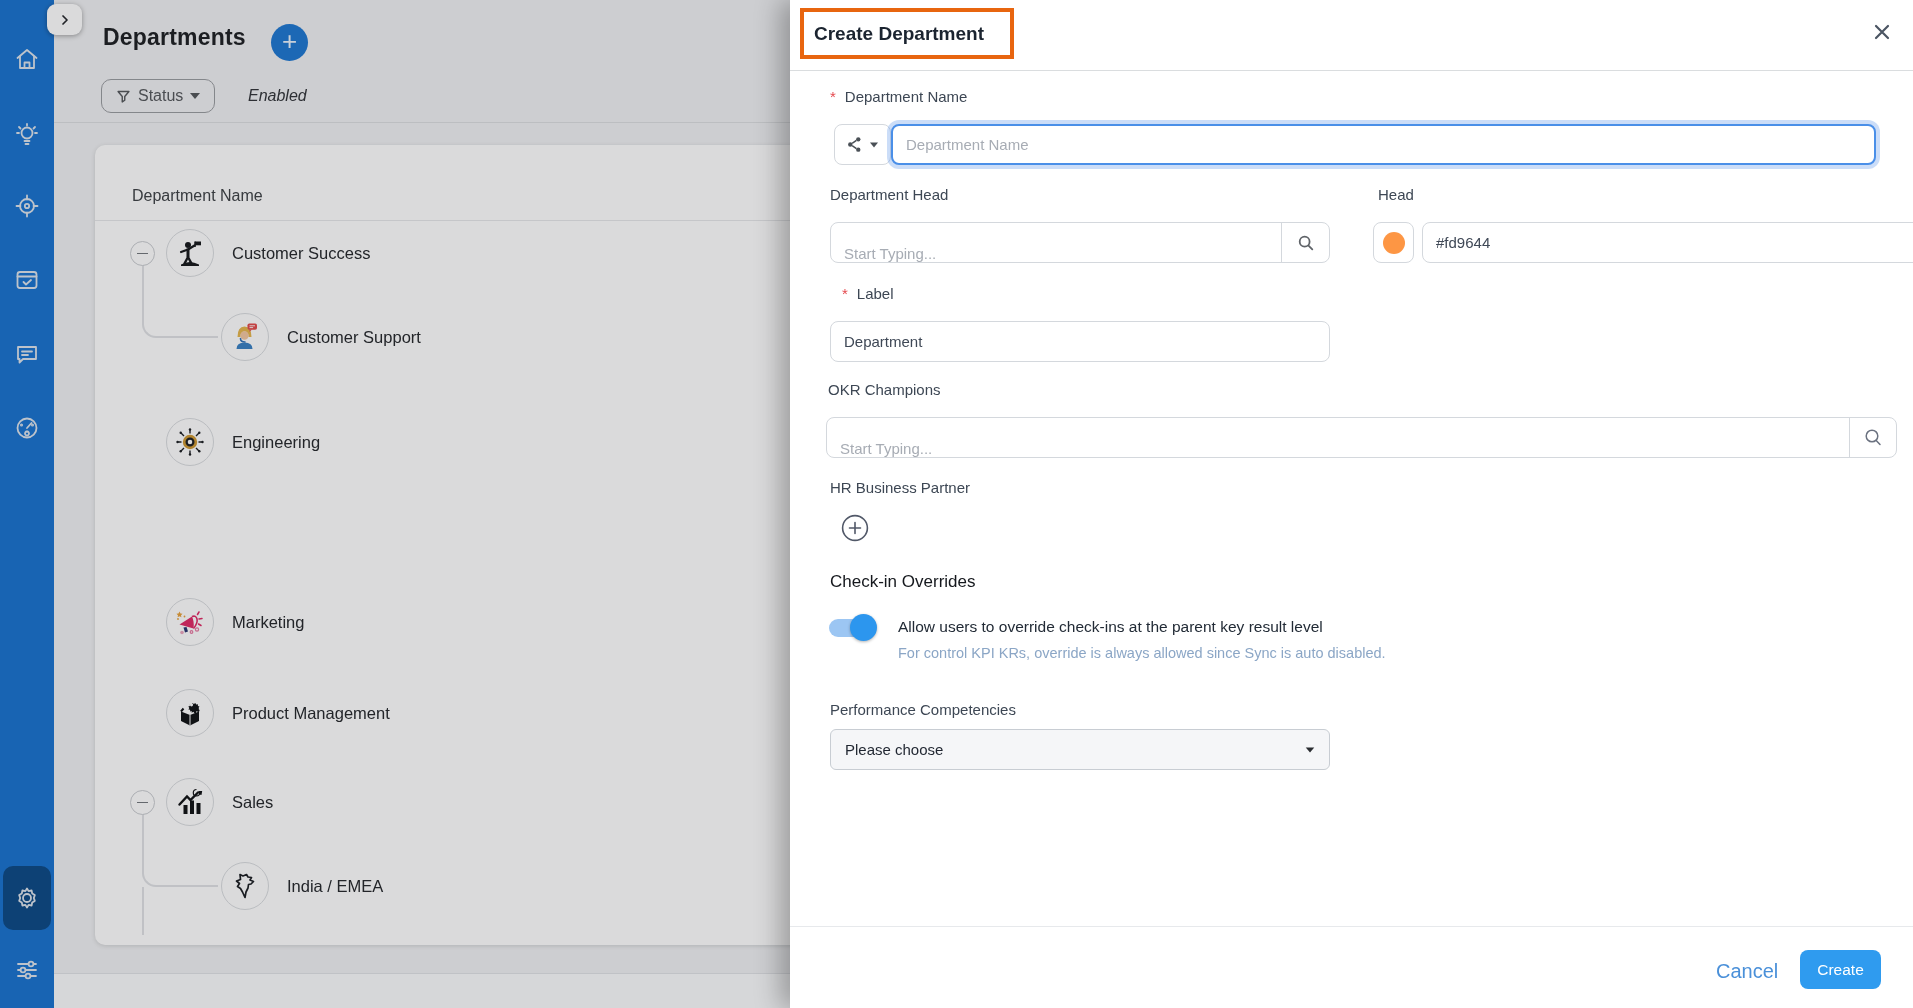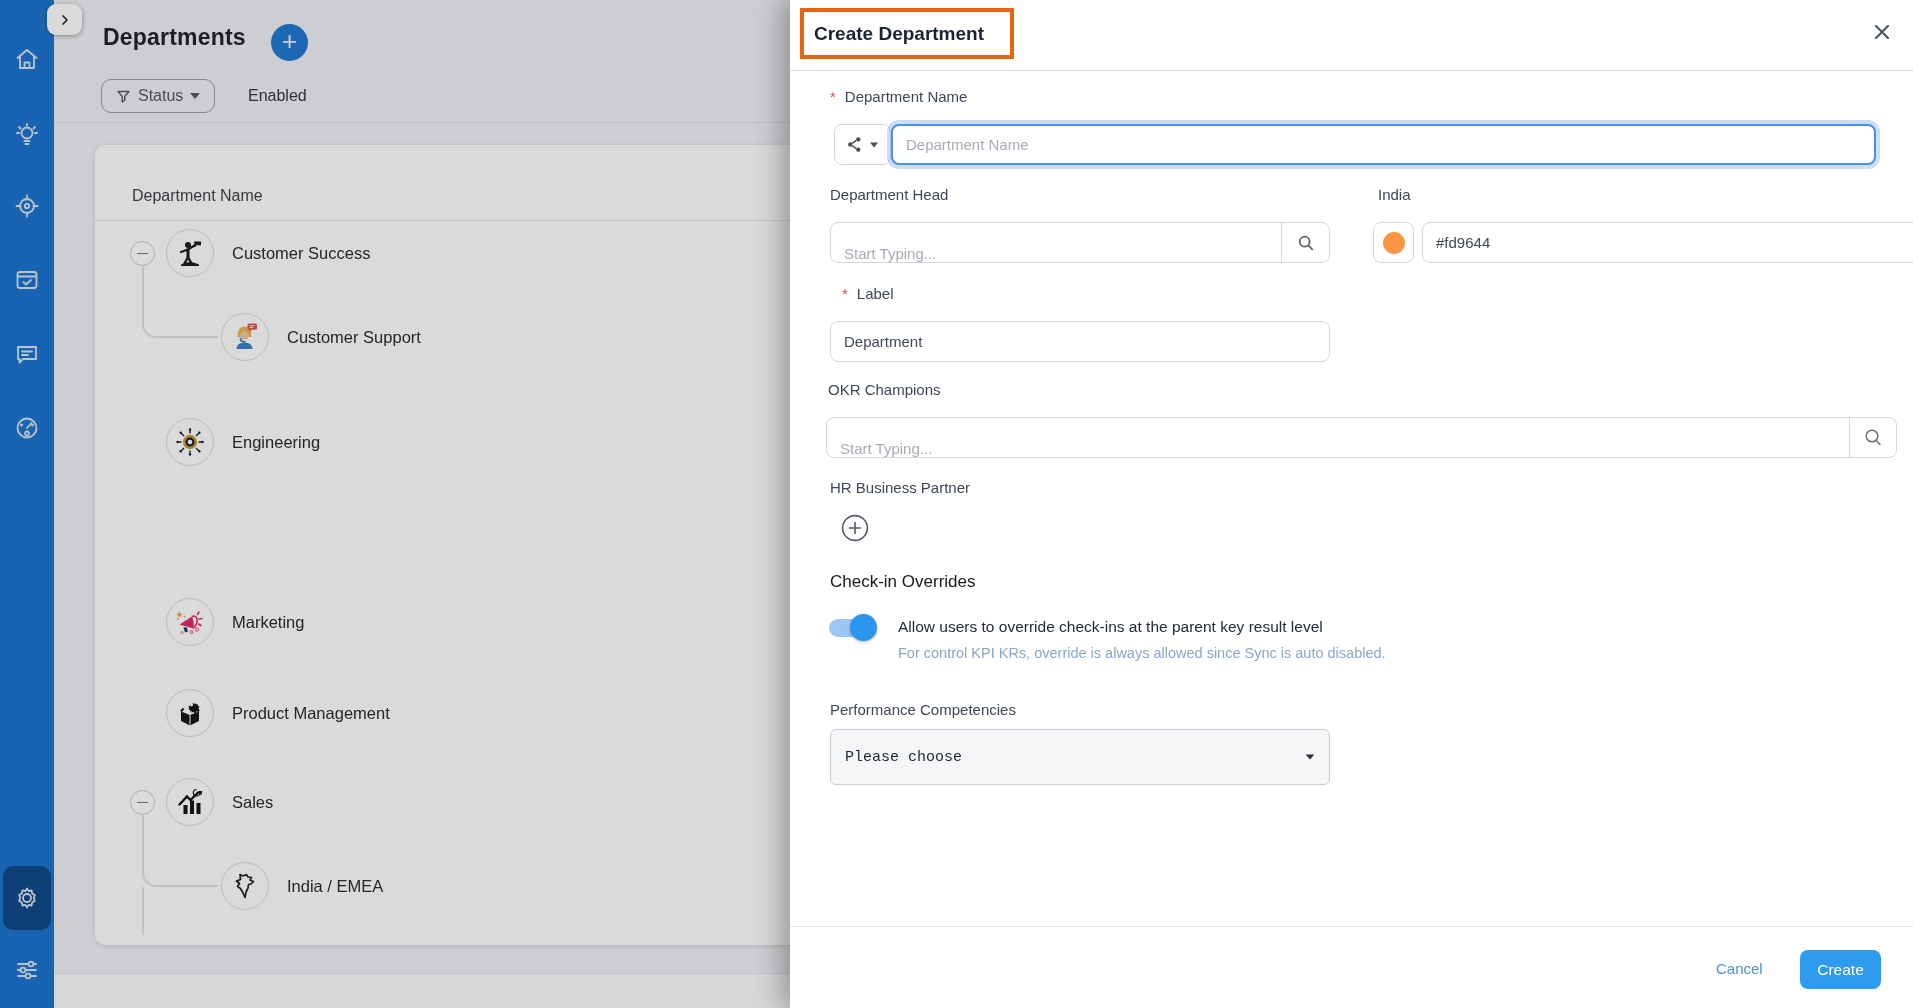--- a/index.html
+++ b/index.html
@@ -15,21 +15,21 @@
   .expand-btn { position:absolute; left:47px; top:4px; width:35px; height:31px; background:#ffffff; border-radius:9px; box-shadow:0 1px 5px rgba(0,0,0,.35); z-index:2; display:flex; align-items:center; justify-content:center; }
   .expand-btn svg { width:16px; height:16px; stroke:#24272b; stroke-width:2.6; fill:none; stroke-linecap:round; stroke-linejoin:round; }
 
   
   .content { position:absolute; left:54px; top:0; right:0; height:1008px; background:#f0f1f3; z-index:1; }
   .page-title { position:absolute; left:49px; top:24px; font-size:23px; font-weight:700; color:#1e2124; letter-spacing:.2px; }
   .add-btn { position:absolute; left:217px; top:24px; width:37px; height:37px; border-radius:50%; background:#1e78d2; color:#eaf3fd; font-size:26px; line-height:34px; text-align:center; font-weight:400; }
   .status-btn { position:absolute; left:47px; top:79px; height:34px; padding:0 14px; border:1.5px solid #9a9da1; border-radius:10px; display:flex; align-items:center; gap:7px; color:#55585c; font-size:16px; }
   .status-btn svg { width:15px; height:15px; stroke:#55585c; fill:none; stroke-width:1.7; stroke-linejoin:round; }
   .caret-down { width:0; height:0; border-left:5px solid transparent; border-right:5px solid transparent; border-top:6px solid #55585c; }
-  .enabled-chip { position:absolute; left:178px; top:79px; height:34px; padding:0 16px; background:#f0f1f4; border-radius:8px; display:flex; align-items:center; color:#323539; font-size:16px; }
+  .enabled-chip { position:absolute; left:178px; top:79px; height:34px; padding:0 16px; background:#f0f1f4; border-radius:8px; display:flex; align-items:center; color:#323539; font-size:16px;font-style:italic; }
   .hdr-divider { position:absolute; left:0; top:122px; width:1859px; height:1px; background:#dcdee1; }
 
   .tree-card { position:absolute; left:41px; top:145px; width:1760px; height:800px; background:#ffffff; border-radius:10px; box-shadow:0 1px 4px rgba(60,64,67,.18); }
   .col-header { position:absolute; left:37px; top:42px; font-size:16px; color:#3f4347; }
   .col-divider { position:absolute; left:0px; top:75px; width:100%; height:1px; background:#e6e8ea; }
 
   .t-row { position:absolute; height:48px; display:flex; align-items:center; }
   .t-name { font-size:16.5px; color:#26292d; }
   .minus-btn { position:absolute; width:25px; height:25px; border-radius:50%; background:#fff; border:1px solid #c9ccd0; left:35px; display:flex; align-items:center; justify-content:center; }
   .minus-btn::after { content:""; width:11px; height:0; border-top:1.6px solid #74787d; }
@@ -81,25 +81,25 @@
 
   .hr-plus { position:absolute; left:51px; top:514px; width:28px; height:28px; }
   .hr-plus svg { width:28px; height:28px; stroke:#515868; stroke-width:1.6; fill:none; stroke-linecap:round; }
 
   .section-heading { position:absolute; left:40px; top:572px; font-size:17px; font-weight:400; color:#15181d; }
   .toggle-track { position:absolute; left:39px; top:619px; width:47px; height:18px; border-radius:9px; background:#9cc6f3; }
   .toggle-knob { position:absolute; left:60px; top:614px; width:27px; height:27px; border-radius:50%; background:#2c96ee; box-shadow:0 1px 3px rgba(0,0,0,.3); }
   .toggle-label { position:absolute; left:108px; top:618px; font-size:15.5px; color:#222b36; }
   .toggle-note { position:absolute; left:108px; top:645px; font-size:14.5px; color:#8ba6c6; }
 
-  .select { position:absolute; left:40px; top:729px; width:500px; height:56px; background:#f5f6f8; border:1px solid #c8cdd3; border-radius:6px; display:flex; align-items:center; justify-content:space-between; padding:0 14px; font-size:15px; color:#1f2530;font-family:Liberation Mono, monospace; }
+  .select { position:absolute; left:40px; top:729px; width:500px; height:41px; background:#f5f6f8; border:1px solid #c8cdd3; border-radius:6px; display:flex; align-items:center; justify-content:space-between; padding:0 14px; font-size:15px; color:#1f2530; }
   .select .caret-down { border-top-color:#2a2d31; transform:scale(.85); }
 
   .panel-ftr-divider { position:absolute; left:0; top:926px; width:100%; height:1px; background:#e7e9ec; }
-  .cancel-link { position:absolute; left:918px; top:956px; font-size:15px; color:#4a90d9; padding:4px 8px; }
+  .cancel-link { position:absolute; left:918px; top:956px; font-size:20px; color:#4a90d9; padding:4px 8px; }
   .create-btn { position:absolute; left:1010px; top:950px; width:81px; height:39px; background:#2f9bef; border-radius:8px; color:#ffffff; font-size:15.5px; display:flex; align-items:center; justify-content:center; }
 </style>
 </head>
 <body>
 
 <div class="sidebar">
   <div class="side-active"></div>
 
   <div class="side-ic" style="top:45px">
     <svg viewBox="0 0 28 28">
@@ -340,21 +340,21 @@
       <span class="ph">Start Typing...</span>
     </div>
     <div class="seg dh-seg">
       <svg viewBox="0 0 20 20">
           <circle cx="8.5" cy="8.5" r="5.5"></circle>
           <path d="M12.8 12.8 L17 17"></path>
         </svg>
     </div>
   </div>
 
-  <div class="f-label" style="left:588px; top:186px;">India</div>
+  <div class="f-label" style="left:588px; top:186px;">Head</div>
   <div class="tin color-swatch-box">
     <div class="swatch" style="background:#fd9644"></div>
   </div>
   <div class="tin color-input pad">
     <span>#fd9644</span>
   </div>
 
   <div class="f-label" style="left:40px; top:285px;margin-left:12px;">
     <span class="req">*</span><span>Label</span>
   </div>

